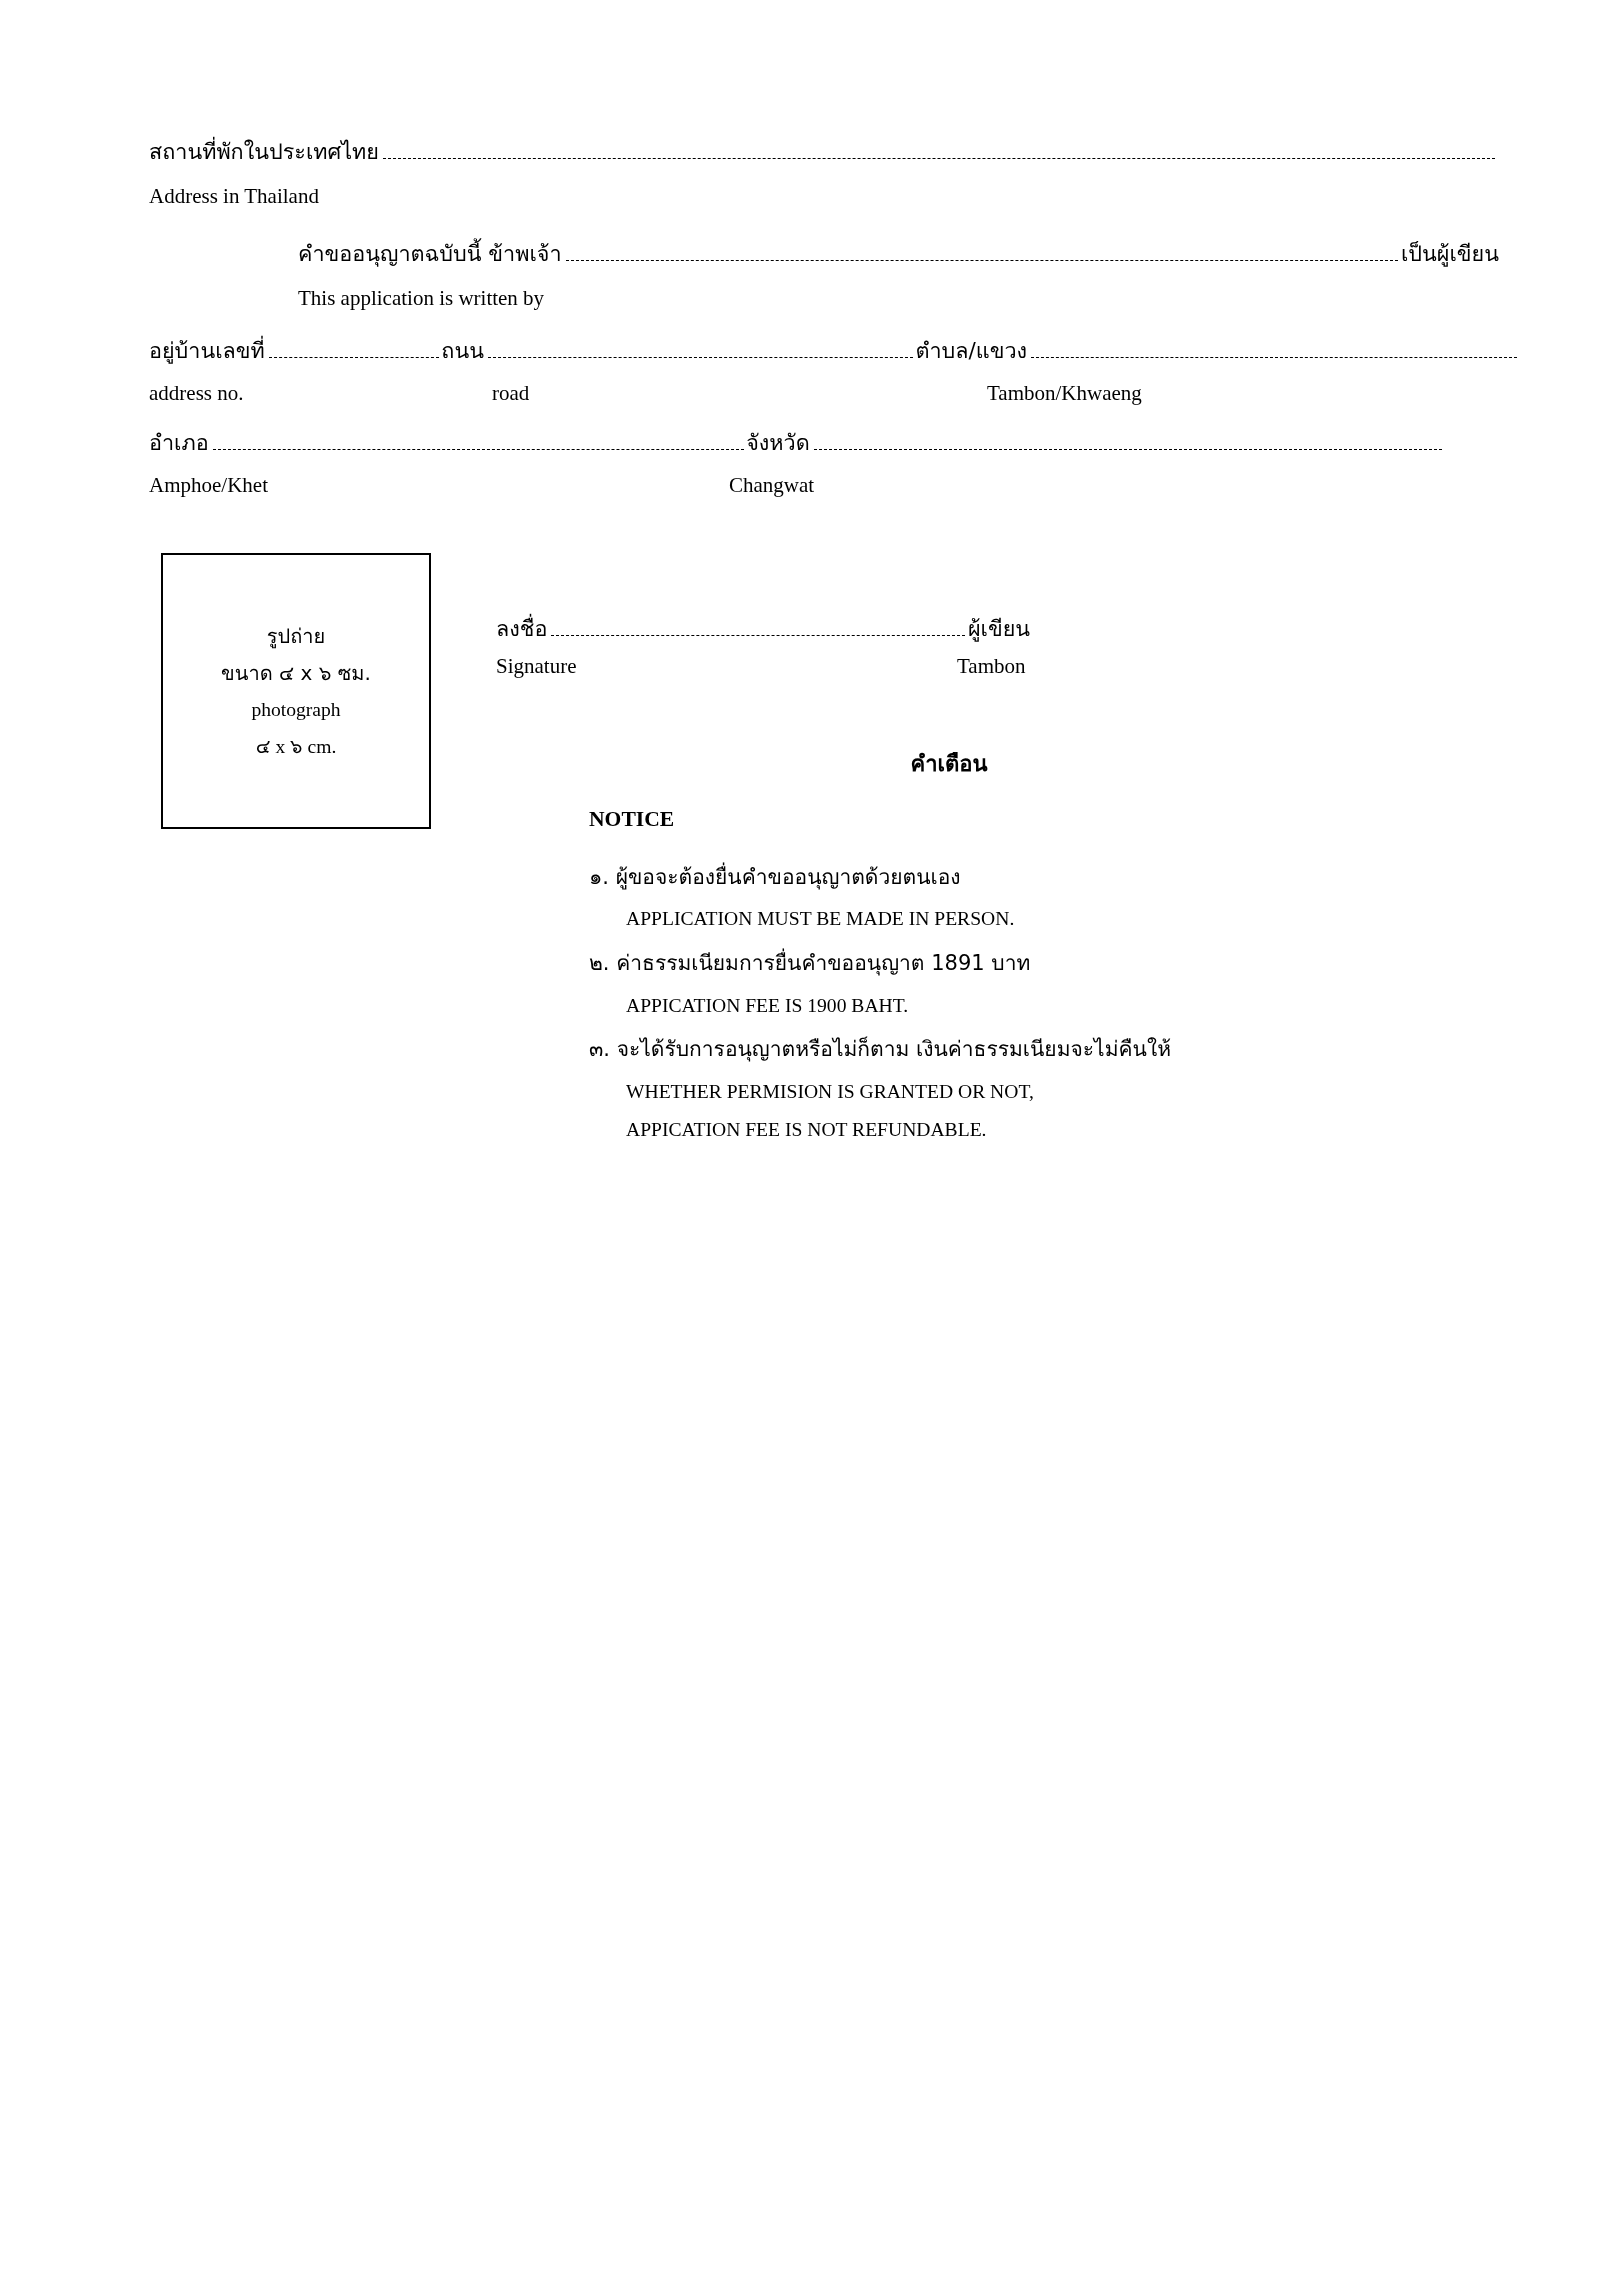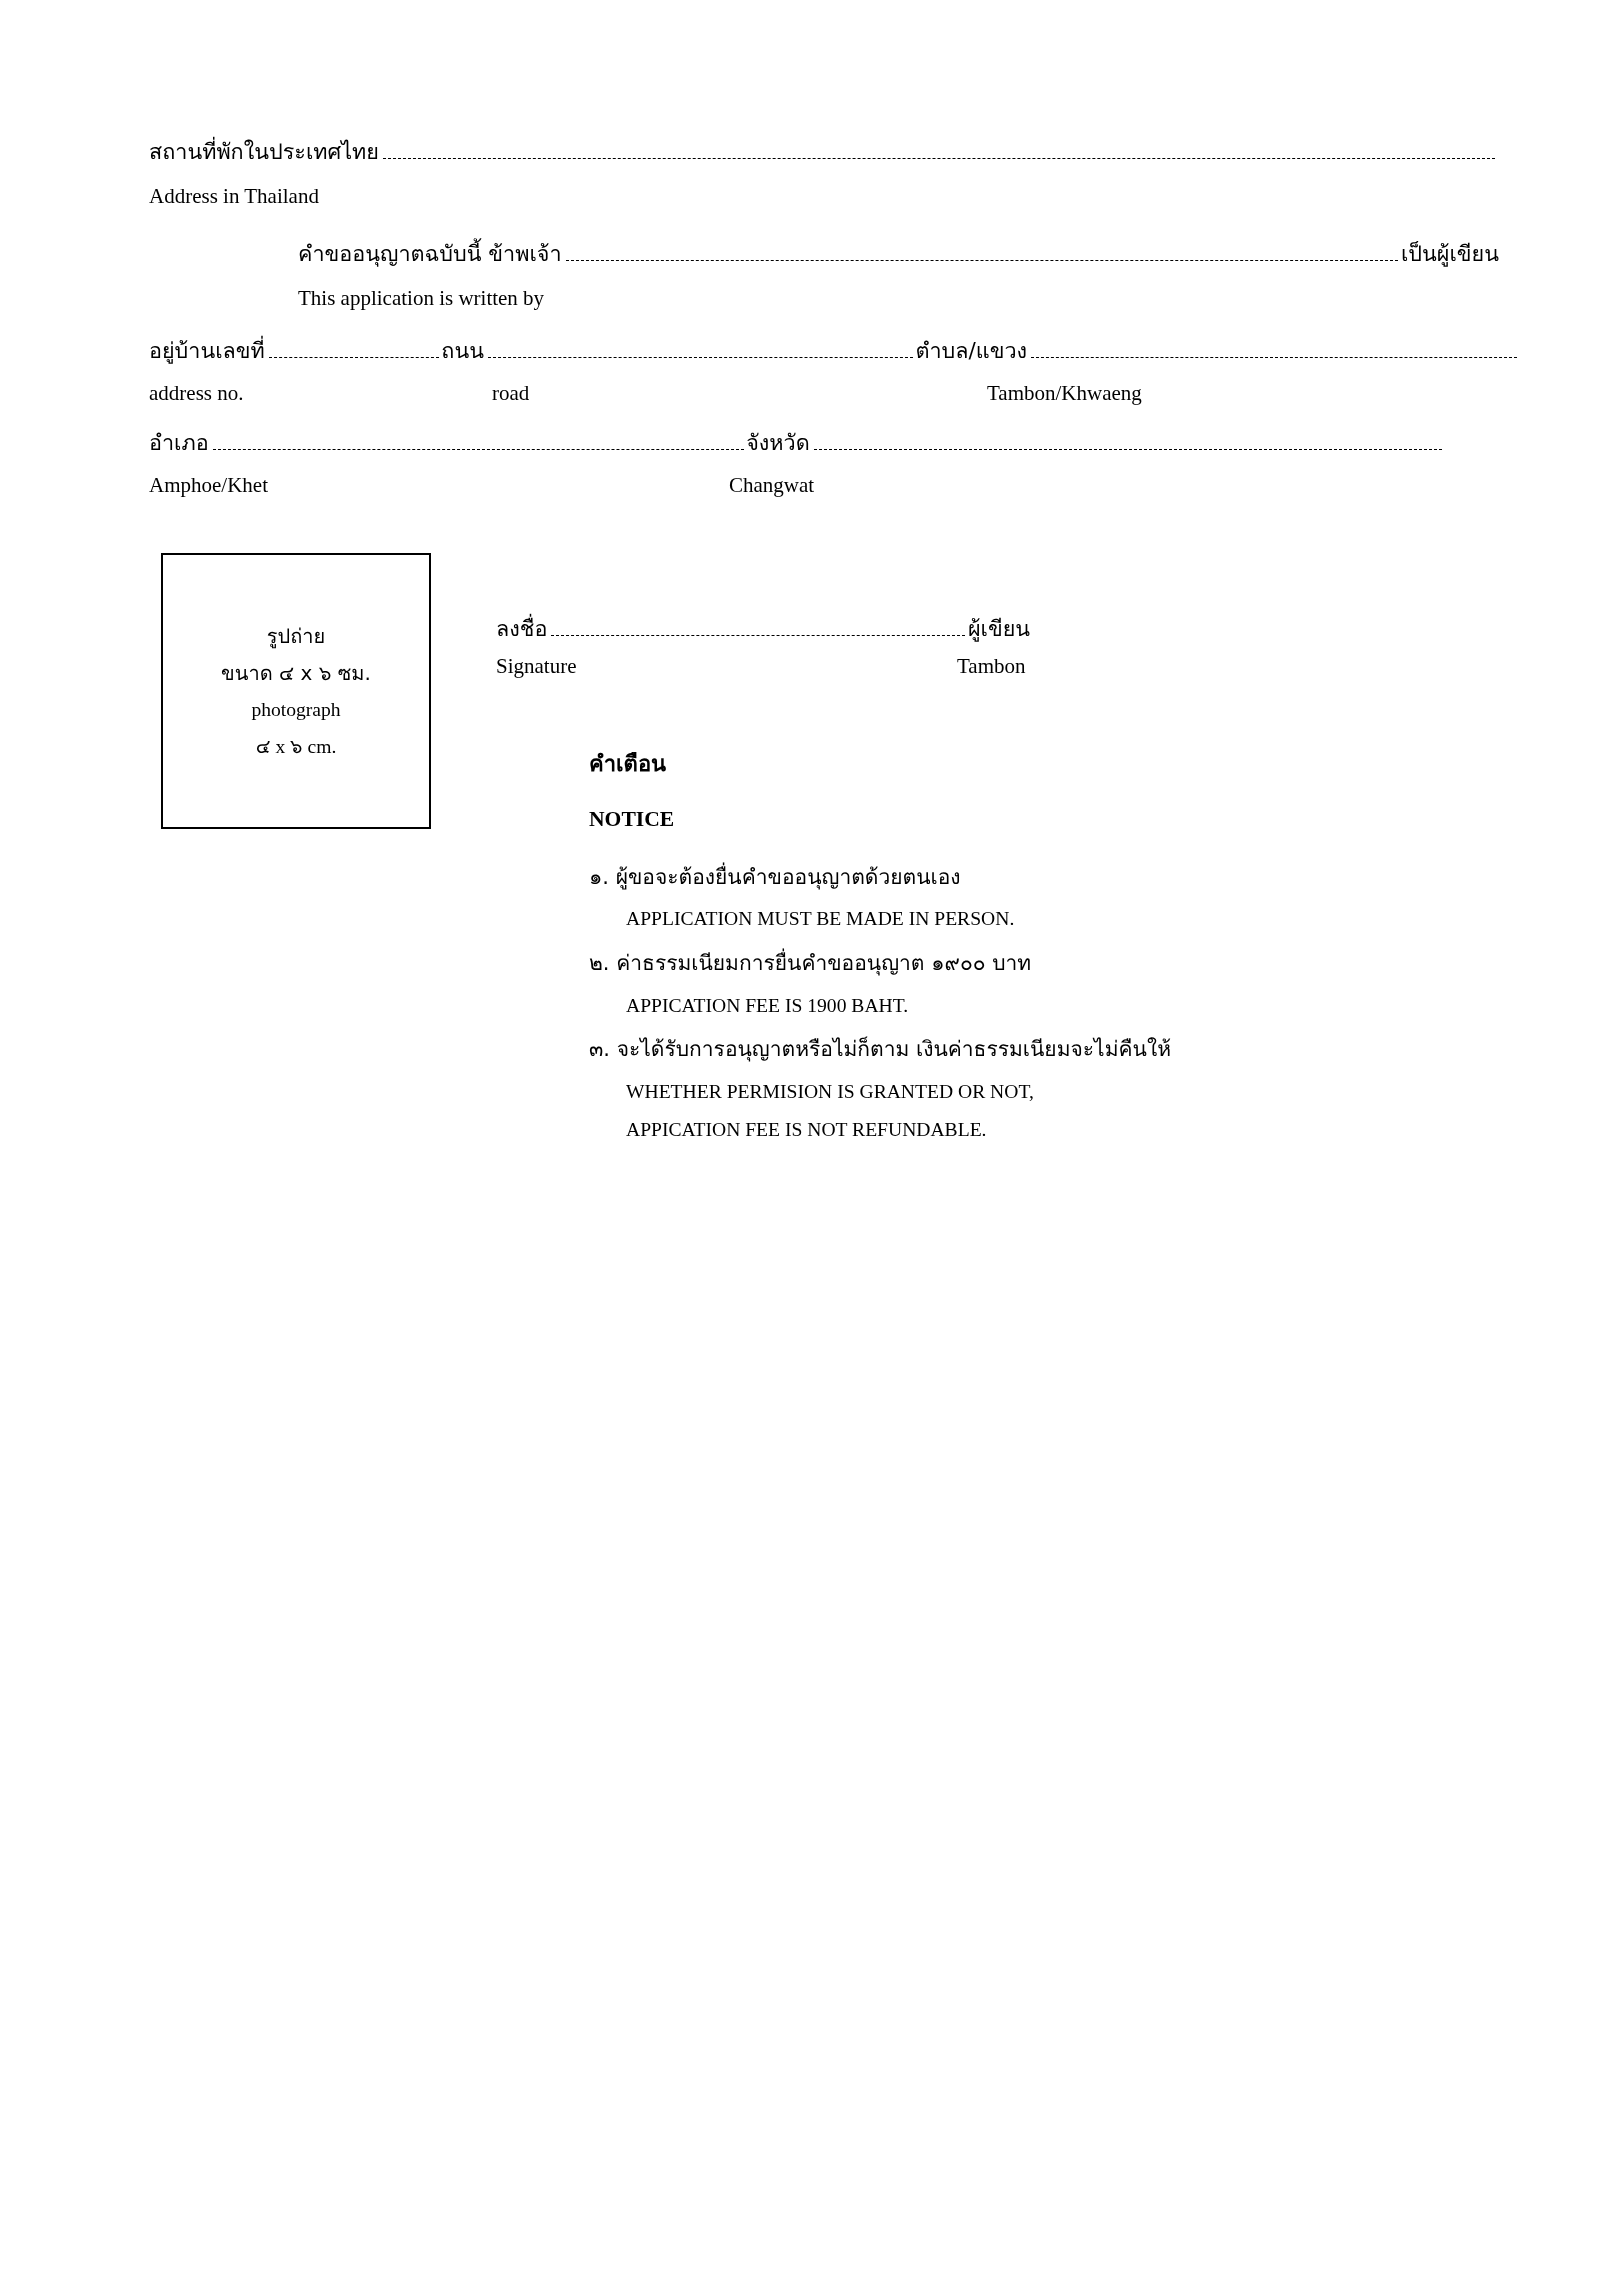--- a/index.html
+++ b/index.html
@@ -101,20 +101,21 @@
     left: 589px;
     top: 746px;
     width: 720px;
   }
 
   .notice-title-th {
     font-family: "DejaVu Sans", "Liberation Sans", sans-serif;
     font-size: 22px;
     font-weight: bold;
     margin-bottom: 26px;
+    text-align: center;
   }
 
   .notice-title-en {
     font-family: "Liberation Serif", "DejaVu Serif", serif;
     font-size: 21.6px;
     font-weight: bold;
     margin-bottom: 27.5px;
   }
 
   .notice-item {
@@ -200,21 +201,21 @@
       <div class="n-th">
         <span>๑.</span>
         <span>ผู้ขอจะต้องยื่นคำขออนุญาตด้วยตนเอง</span>
       </div>
       <div class="n-en">APPLICATION MUST BE MADE IN PERSON.</div>
     </div>
 
     <div class="notice-item">
       <div class="n-th">
         <span>๒.</span>
-        <span>ค่าธรรมเนียมการยื่นคำขออนุญาต ๑๙๐๐ บาท</span>
+        <span>ค่าธรรมเนียมการยื่นคำขออนุญาต 1891 บาท</span>
       </div>
       <div class="n-en">APPICATION FEE IS 1900 BAHT.</div>
     </div>
 
     <div class="notice-item">
       <div class="n-th">
         <span>๓.</span>
         <span>จะได้รับการอนุญาตหรือไม่ก็ตาม เงินค่าธรรมเนียมจะไม่คืนให้</span>
       </div>
       <div class="n-en">WHETHER PERMISION IS GRANTED OR NOT,</div>

